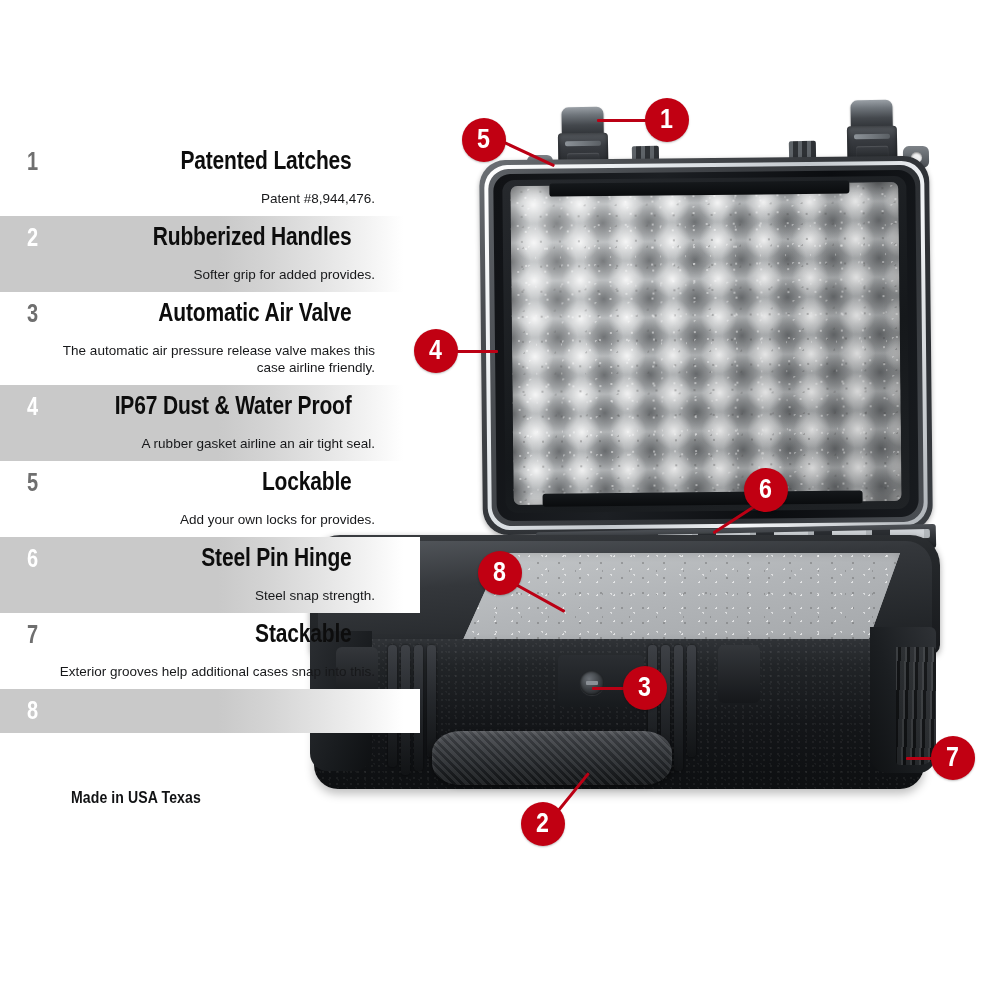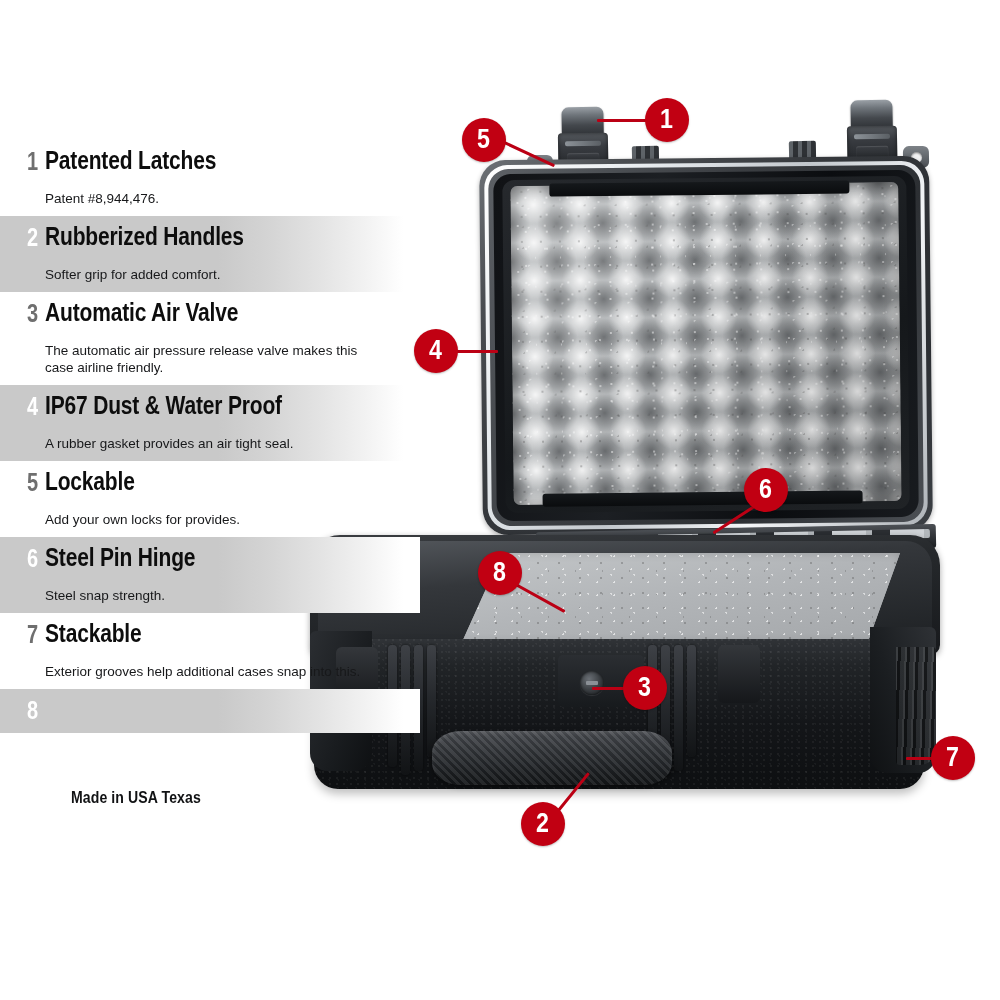--- a/index.html
+++ b/index.html
@@ -44,21 +44,21 @@
     font-weight: bold;
     font-size: 25px;
     line-height: 28px;
     letter-spacing: -0.5px;
     transform: scaleX(0.80);
     transform-origin: right top;
     color: #6f6f6f;
     user-select: none;
   }
   .feature-row.shaded .feature-num { color: #ffffff; }
-  .feature-body { flex: 1 1 auto; padding-right: 10px; }
+  .feature-body { flex: 1 1 auto; padding-right: 10px; text-align: right; }
   .feature-title {
     font-family: "Liberation Sans Narrow", "Liberation Sans", sans-serif;
     font-weight: bold;
     font-size: 25px;
     line-height: 27px;
     color: #0d0d0d;
     letter-spacing: -0.2px;
     transform: scaleX(0.84);
     transform-origin: left top;
     white-space: nowrap;
@@ -531,37 +531,37 @@
     <div class="feature-body">
       <div class="feature-title">Patented Latches</div>
       <div class="feature-desc">Patent #8,944,476.</div>
     </div>
   </div>
 
   <div class="feature-row shaded">
     <div class="feature-num">2</div>
     <div class="feature-body">
       <div class="feature-title">Rubberized Handles</div>
-      <div class="feature-desc">Softer grip for added comfort.</div>
+      <div class="feature-desc">Softer grip for added provides.</div>
     </div>
   </div>
 
   <div class="feature-row">
     <div class="feature-num">3</div>
     <div class="feature-body">
       <div class="feature-title">Automatic Air Valve</div>
       <div class="feature-desc">The automatic air pressure release valve makes this case airline friendly.</div>
     </div>
   </div>
 
   <div class="feature-row shaded">
     <div class="feature-num">4</div>
     <div class="feature-body">
       <div class="feature-title">IP67 Dust &amp; Water Proof</div>
-      <div class="feature-desc">A rubber gasket provides an air tight seal.</div>
+      <div class="feature-desc">A rubber gasket airline an air tight seal.</div>
     </div>
   </div>
 
   <div class="feature-row">
     <div class="feature-num">5</div>
     <div class="feature-body">
       <div class="feature-title">Lockable</div>
       <div class="feature-desc">Add your own locks for provides.</div>
     </div>
   </div>

